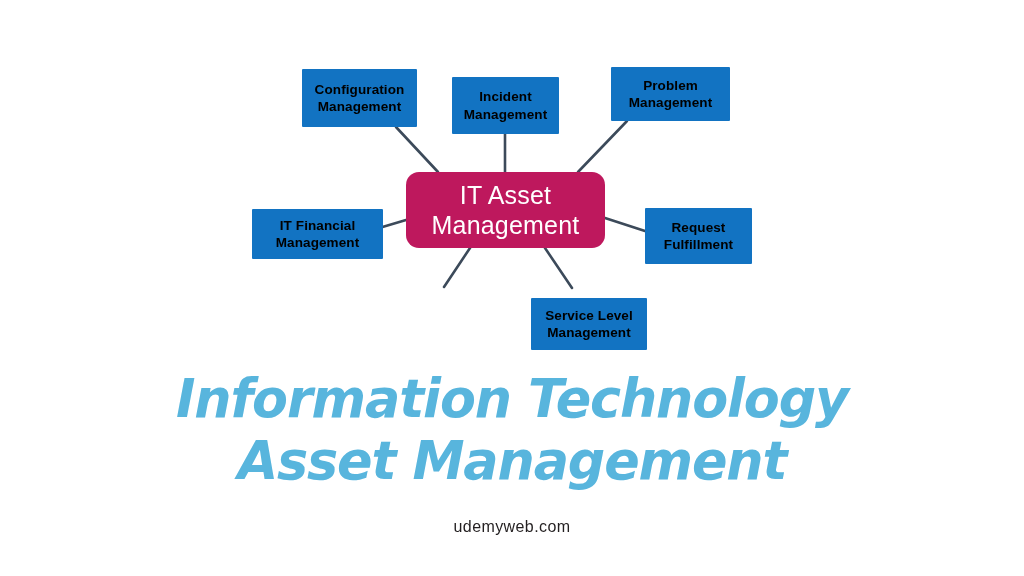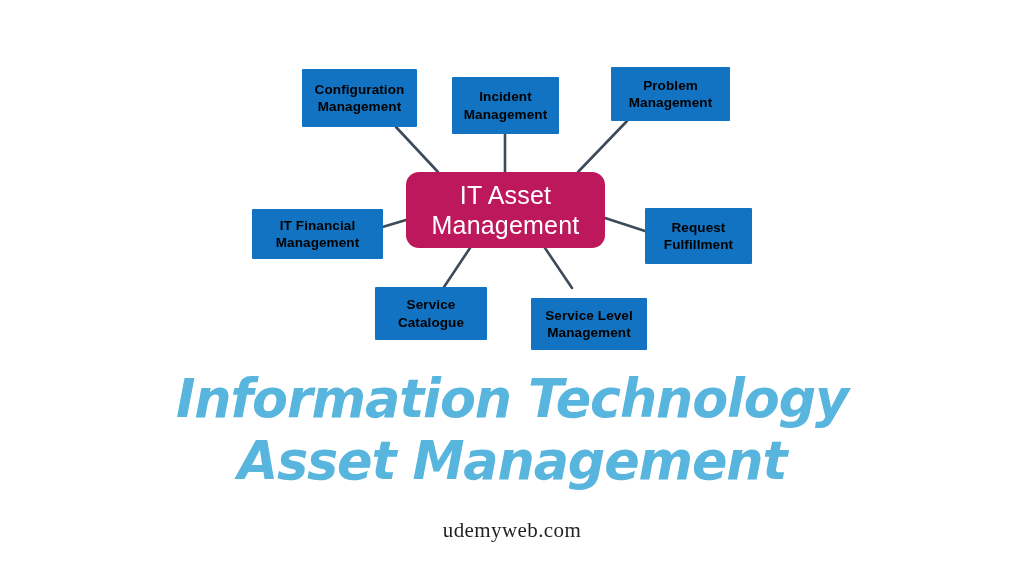--- a/index.html
+++ b/index.html
@@ -85,22 +85,22 @@
     display: block;
     transform: scaleX(0.97);
   }
   #footer {
     position: absolute;
     left: 0;
     top: 518px;
     width: 1024px;
     text-align: center;
     color: #231f20;
-    font-family: Liberation Serif, serif;
-    font-size: 21px;
+    font-family: Liberation Sans, sans-serif;
+    font-size: 16px;
     letter-spacing: 0.4px;
   }
 </style>
 </head>
 <body>
 
 <div id="canvas" style="background: rgb(255, 255, 255);">
 
   <div id="diagram">
 
@@ -139,24 +139,20 @@
     <div class="node leaf" style="left: 252px; top: 209px; width: 131px; height: 50px; background: rgb(18, 115, 194);">
       <span class="node-label">IT Financial
 Management</span>
     </div>
 
     <div class="node leaf" style="left: 645px; top: 208px; width: 107px; height: 56px; background: rgb(18, 115, 194);">
       <span class="node-label">Request
 Fulfillment</span>
     </div>
 
-    <div class="node leaf" style="left: 375px; top: 287px; width: 112px; height: 53px; background: rgb(18, 115, 194);">
-      <span class="node-label">Service
-Catalogue</span>
-    </div>
 
     <div class="node leaf" style="left: 531px; top: 288px; width: 116px; height: 52px; background: rgb(18, 115, 194); margin-top: 10px;">
       <span class="node-label">Service Level
 Management</span>
     </div>
 
   </div>
 
   <div id="headline" style="color: rgb(88, 181, 221); font-style: italic;">
     <span class="line">Information Technology</span>

